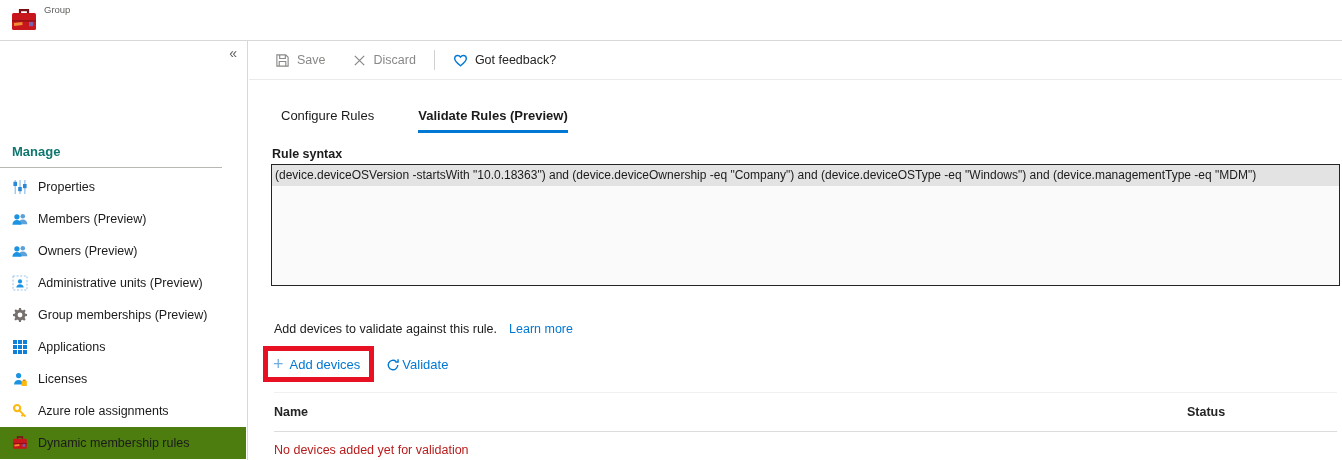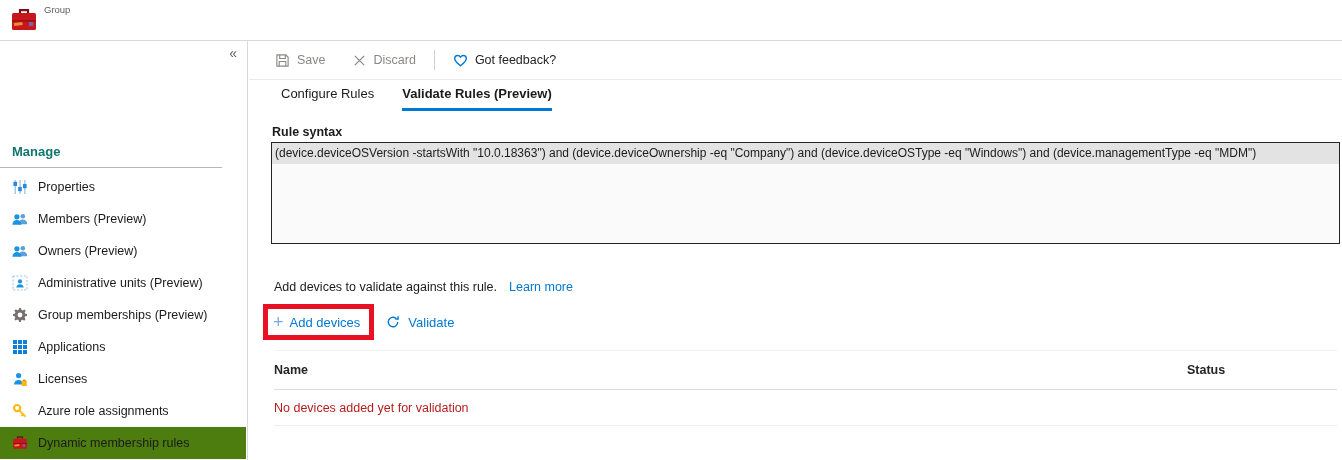--- a/index.html
+++ b/index.html
@@ -32,39 +32,39 @@
   .content { position:absolute; left:249px; top:41px; width:1093px; height:419px; background:#fff; }
 
   .toolbar { height:39px; border-bottom:1px solid #eaeaea; display:flex; align-items:center; padding-left:26px; }
   .tbtn { display:inline-flex; align-items:center; gap:7px; font-size:12.5px; cursor:pointer; }
   .tbtn.dim { color:#8a8886;justify-content:center; }
   .tbtn svg { width:15px; height:15px; }
   .tsep { width:1px; height:20px; background:#d0d0d0; margin:0 18px; }
   .mr26 { margin-right:26px; }
   .feedback { color:#252423; }
 
-  .tabs { display:flex; margin:6px 0 0 32px; gap:28px; }
+  .tabs { display:flex; margin:28px 0 0 32px; gap:44px; }
   .tab { font-size:13px; padding-bottom:7px; border-bottom:3px solid transparent; cursor:pointer; color:#1b1b1b; }
   .tab.active { font-weight:700; border-bottom-color:#0078d4; }
 
   .rule-label { margin:14px 0 0 23px; font-size:12.5px; font-weight:700; height:15px; }
-  .rule-box { margin:2px 2px 0 22px; height:102px; border:1px solid #242424; background:#fafafa; overflow:hidden; }
+  .rule-box { margin:2px 2px 0 22px; height:122px; border:1px solid #242424; background:#fafafa; overflow:hidden; }
   .rule-line { background:#e3e3e3; font-size:12px; line-height:19px; padding:1px 2px 1px 3px;
     white-space:nowrap; overflow:hidden; color:#1b1b1b; }
 
   .instruction { margin:36px 0 4px 25px; font-size:12.5px; height:16px; }
   .link { color:#0078d4; cursor:pointer; text-decoration:none; }
   .learn-more { margin-left:12px; }
 
   .actions { margin:8px 0 0 14px; display:flex; align-items:center; }
   .red-box { border:5px solid #e81123; padding:5px 9px 5px 5px; display:inline-flex; align-items:center; }
   .add-btn { display:inline-flex; align-items:center; gap:6px; cursor:pointer; }
   .plus-glyph { font-size:18px; line-height:16px; color:#74aee0; font-weight:400; }
   .btn-label { font-size:13px; color:#0078d4; }
-  .validate-btn { display:inline-flex; align-items:flex-start; gap:8px; margin-left:12px; cursor:pointer; }
+  .validate-btn { display:inline-flex; align-items:flex-end; gap:2px; margin-left:12px; cursor:pointer; }
   .validate-btn svg { width:14px; height:14px; }
 
   .vtable { margin:10px 5px 0 25px; }
   .thead { display:flex; align-items:center; height:40px; border-top:1px solid #f0f0f0;
     border-bottom:1px solid #dcdcdc; }
   .th { font-size:12.5px; font-weight:700; color:#252525; }
   .th-name { flex:1; }
   .th-status { width:150px; }
   .trow { display:flex; align-items:center; height:36px; border-bottom:1px solid #ededed; }
   .empty-msg { font-size:12.5px; color:#b91c1c; }

